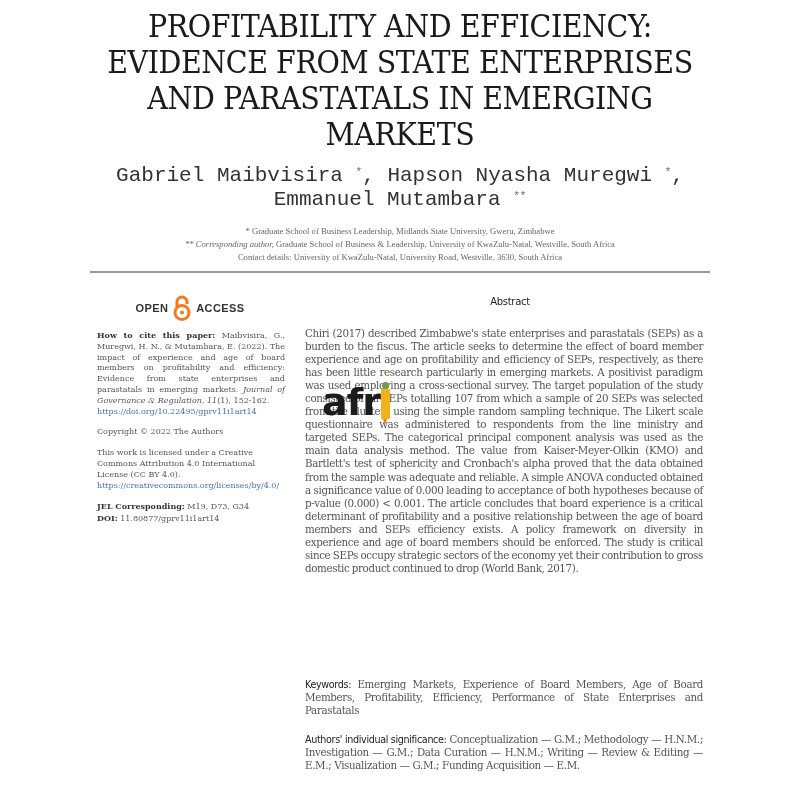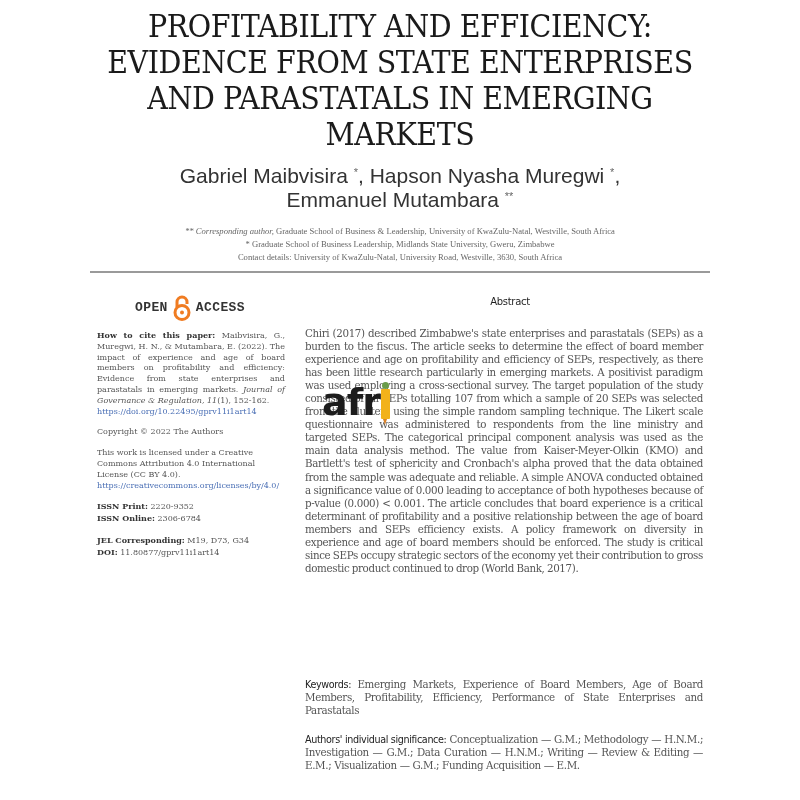--- a/index.html
+++ b/index.html
@@ -5,34 +5,34 @@
   html, body { margin:0; padding:0; background:#ffffff; }
   body { width:800px; height:800px; overflow:hidden; position:relative; color:#2a2a2a; }
   .title {
     position:absolute; left:60px; top:8px; width:680px; text-align:center;
     font-family:"DejaVu Serif", serif; font-size:31px; line-height:36px;
     letter-spacing:-0.5px; color:#1a1a1a; font-weight:normal; margin:0;
     transform:scaleX(0.92); transform-origin:center top;
   }
   .authors {
     position:absolute; left:100px; top:164px; width:600px; text-align:center;
-    font-family:Liberation Sans, sans-serif; font-size:21px; line-height:24px; color:#333;
+    font-family:Liberation Mono, monospace; font-size:21px; line-height:24px; color:#333;
   }
   .authors sup { font-size:11px; color:#666; vertical-align:top; position:relative; top:-4px; }
   .affil {
     position:absolute; left:80px; top:225px; width:640px; text-align:center;
     font-family:"Liberation Serif", serif; font-size:8.6px; line-height:13px; color:#666;
   }
   .affil i { font-style:italic; }
   .divider { position:absolute; left:90px; top:271px; width:620px; height:2px; background:#9a9a9a; }
 
   .left { position:absolute; left:97px; top:296px; width:196px;
     font-family:"DejaVu Serif", serif; font-size:8px; line-height:10.8px; color:#555; }
   .oa { display:flex; align-items:center; justify-content:center; gap:4px; margin-left:-10px; margin-bottom:10px; height:24px; }
-  .oa-text { font-family:Liberation Mono, monospace; font-weight:bold; font-size:13px; color:#333; letter-spacing:0.4px; }
+  .oa-text { font-family:Liberation Sans, sans-serif; font-weight:bold; font-size:11px; color:#333; letter-spacing:0.4px; }
   .cite { text-align:justify; }
   .cite b, .meta b { color:#333; }
   .link { color:#4a6fb5; }
   .left p { margin:0 8px 10px 0; }
   .meta-line { display:block; }
 
   .abstract-head { position:absolute; left:300px; top:296px; width:420px; text-align:center;
     font-family:"DejaVu Sans", sans-serif; font-size:10px; color:#1f1f1f; letter-spacing:-0.3px; }
   .abstract { position:absolute; left:305px; top:327px; width:398px; text-align:justify;
     font-family:"DejaVu Serif", serif; font-size:10.3px; line-height:13.05px; color:#555;
@@ -57,22 +57,22 @@
 <div class="authors">
   <span>Gabriel Maibvisira</span>
   <sup>*</sup><span>, </span>
   <span>Hapson Nyasha Muregwi</span>
   <sup>*</sup><span>,</span><br>
   <span>Emmanuel Mutambara</span>
   <sup>**</sup>
 </div>
 
 <div class="affil">
+  <div>* Graduate School of Business Leadership, Midlands State University, Gweru, Zimbabwe</div>
   <div><i>** Corresponding author,</i><span> Graduate School of Business &amp; Leadership, University of KwaZulu-Natal, Westville, South Africa</span></div>
-  <div>* Graduate School of Business Leadership, Midlands State University, Gweru, Zimbabwe</div>
   <div>Contact details: University of KwaZulu-Natal, University Road, Westville, 3630, South Africa</div>
 </div>
 
 <div class="divider"></div>
 
 <div class="left">
   <div class="oa">
     <span class="oa-text">OPEN</span>
     <svg width="20" height="26" viewBox="0 0 20 26">
       <path d="M5 12 V7 a5 5 0 0 1 10 0 V9" fill="none" stroke="#f07c22" stroke-width="3"></path>
@@ -81,24 +81,20 @@
     </svg>
     <span class="oa-text">ACCESS</span>
   </div>
 
   <p class="cite"><b>How to cite this paper:</b><span> Maibvisira, G., Muregwi, H. N., &amp; Mutambara, E. (2022). The impact of experience and age of board members on profitability and efficiency: Evidence from state enterprises and parastatals in emerging markets. </span><i>Journal of Governance &amp; Regulation, 11</i><span>(1), 152-162.</span><br><span class="link">https://doi.org/10.22495/gprv11i1art14</span></p>
 
   <p>Copyright © 2022 The Authors</p>
 
   <p><span>This work is licensed under a Creative Commons Attribution 4.0 International License (CC BY 4.0).</span><br><span class="link">https://creativecommons.org/licenses/by/4.0/</span></p>
 
-  <p class="meta">
-    <span class="meta-line"><b>ISSN Print:</b><span> 2220-9352</span></span>
-    <span class="meta-line"><b>ISSN Online:</b><span> 2306-6784</span></span>
-  </p>
 
 
   <p class="meta">
     <span class="meta-line"><b>JEL Corresponding:</b><span> M19, D73, G34</span></span>
     <span class="meta-line"><b>DOI:</b><span> 11.80877/gprv11i1art14</span></span>
   </p>
 </div>
 
 <div class="abstract-head">Abstract</div>
 <div class="abstract">Chiri (2017) described Zimbabwe's state enterprises and parastatals (SEPs) as a burden to the fiscus. The article seeks to determine the effect of board member experience and age on profitability and efficiency of SEPs, respectively, as there has been little research particularly in emerging markets. A positivist paradigm was used employing a cross-sectional survey. The target population of the study consisted of all SEPs totalling 107 from which a sample of 20 SEPs was selected from the clusters using the simple random sampling technique. The Likert scale questionnaire was administered to respondents from the line ministry and targeted SEPs. The categorical principal component analysis was used as the main data analysis method. The value from Kaiser-Meyer-Olkin (KMO) and Bartlett's test of sphericity and Cronbach's alpha proved that the data obtained from the sample was adequate and reliable. A simple ANOVA conducted obtained a significance value of 0.000 leading to acceptance of both hypotheses because of p-value (0.000) &lt; 0.001. The article concludes that board experience is a critical determinant of profitability and a positive relationship between the age of board members and SEPs efficiency exists. A policy framework on diversity in experience and age of board members should be enforced. The study is critical since SEPs occupy strategic sectors of the economy yet their contribution to gross domestic product continued to drop (World Bank, 2017).</div>

